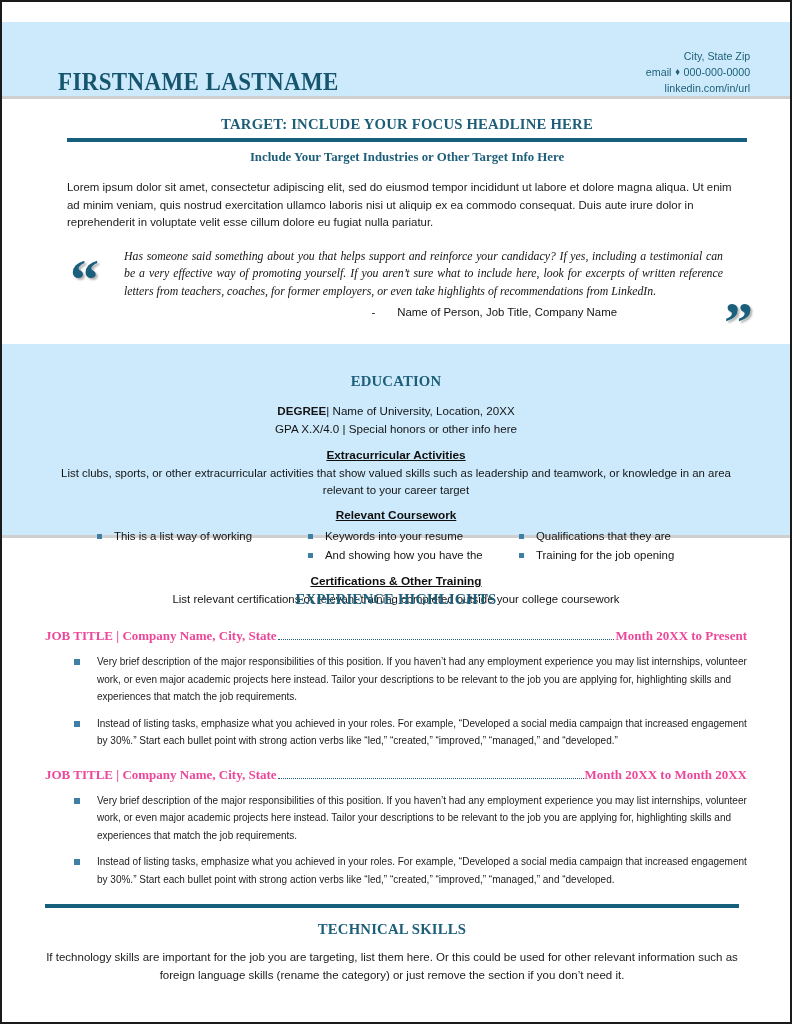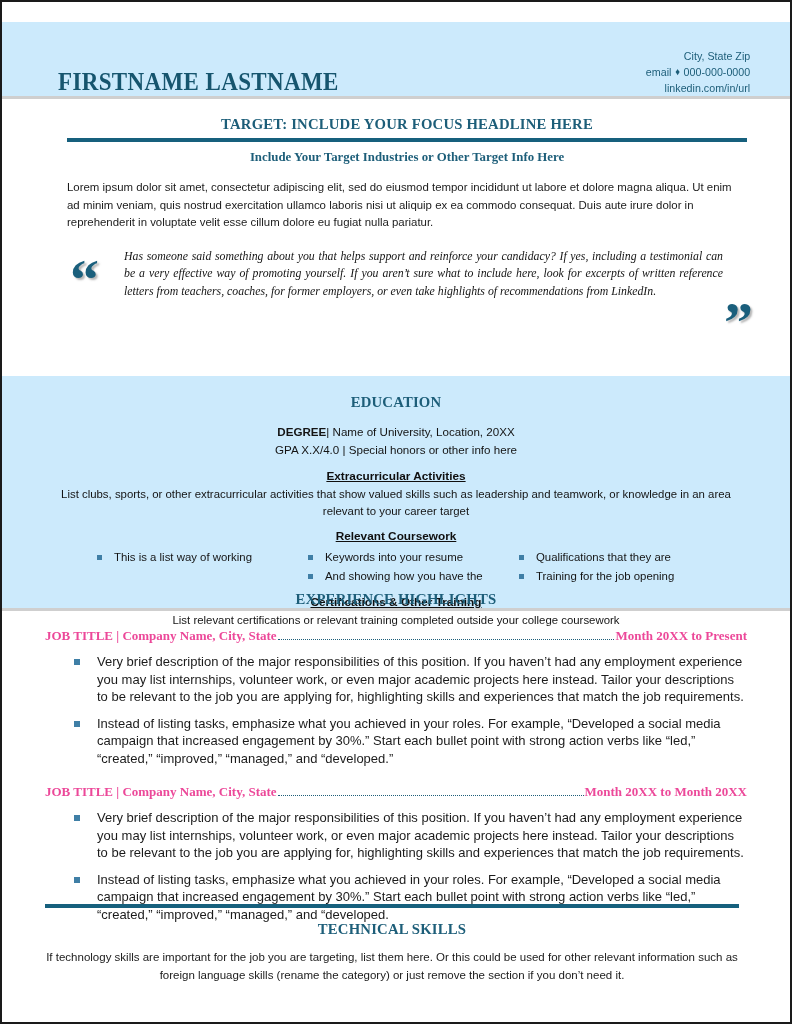--- a/index.html
+++ b/index.html
@@ -151,26 +151,25 @@
     display: inline-block;
     margin-right: 22px;
   }
 
   
   .edu-band {
     position: absolute;
     top: 342px;
     left: 0;
     right: 0;
-    height: 235px;
+    height: 194px;
     background: #cceafc;
     box-sizing: border-box;
     border-bottom: 3px solid #cfcfcf;
-    padding-top: 17px;
-    margin-top: 32px;
+    padding-top: 28px;
   }
   .edu-line {
     text-align: center;
     font-size: 11.6px;
     line-height: 18px;
     color: #141414;
   }
   .edu-line b { font-weight: bold; }
   .mini-head {
     text-align: center;
@@ -244,21 +243,21 @@
   }
   .exp-item .sq-bullet {
     width: 6px;
     height: 6px;
     background: #3f7fa6;
     margin-top: 6px;
     margin-left: 29px;
     margin-right: 17px;
   }
   .exp-text {
-    font-size: 13px;
+    font-size: 10px;
     line-height: 17.5px;
     color: #1b1b1b;
     flex: 1;
   }
 
   
   .tech {
     position: absolute;
     top: 897px;
     left: 0;
@@ -292,20 +291,23 @@
   <div class="content">
     <div class="section-title">TARGET: INCLUDE YOUR FOCUS HEADLINE HERE</div>
     <div class="rule"></div>
     <div class="subtitle">Include Your Target Industries or Other Target Info Here</div>
     <div class="body-text">Lorem ipsum dolor sit amet, consectetur adipiscing elit, sed do eiusmod tempor incididunt ut labore et dolore magna aliqua. Ut enim ad minim veniam, quis nostrud exercitation ullamco laboris nisi ut aliquip ex ea commodo consequat. Duis aute irure dolor in reprehenderit in voluptate velit esse cillum dolore eu fugiat nulla pariatur.</div>
 
     <div class="testimonial">
       <span class="quote-open">“</span>
       <span class="quote-close">”</span>
       <div class="testimonial-text">Has someone said something about you that helps support and reinforce your candidacy? If yes, including a testimonial can be a very effective way of promoting yourself. If you aren’t sure what to include here, look for excerpts of written reference letters from teachers, coaches, for former employers, or even take highlights of recommendations from LinkedIn.</div>
+      <div class="attribution">
+        <span class="dash">-</span><span>Name of Person, Job Title, Company Name</span>
+      </div>
     </div>
   </div>
 
   <div class="edu-band">
     <div class="section-title">EDUCATION</div>
     <div class="edu-line" style="margin-top:12px;">
       <b>DEGREE</b><span>| Name of University, Location, 20XX</span>
     </div>
     <div class="edu-line">GPA X.X/4.0 | Special honors or other info here</div>
 

